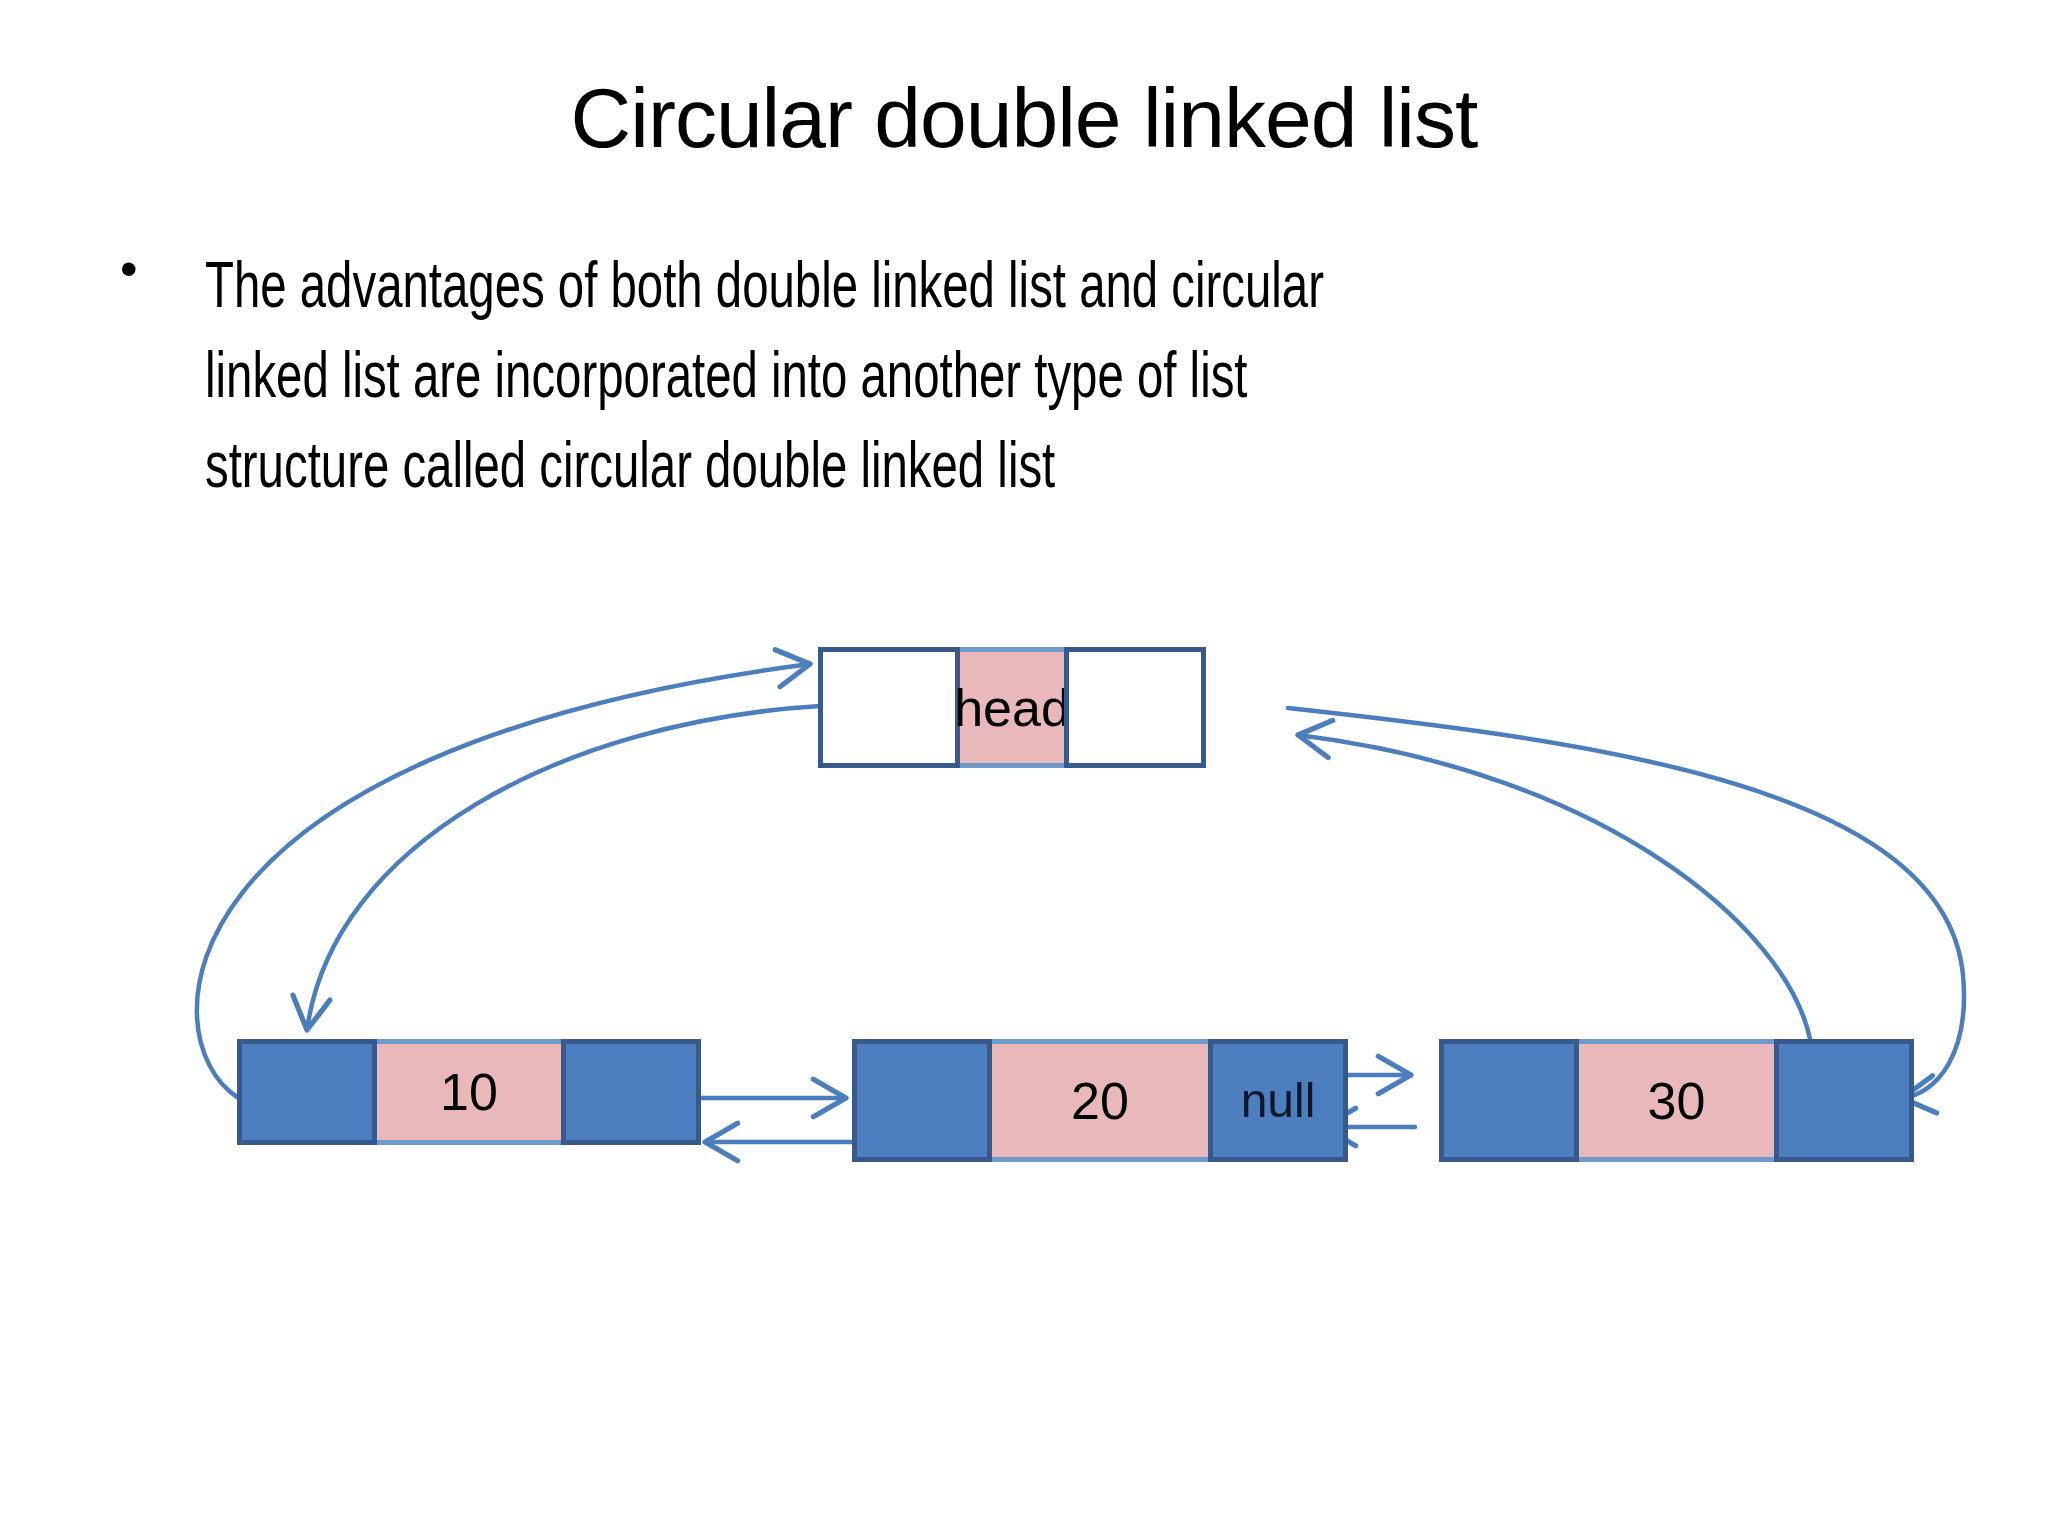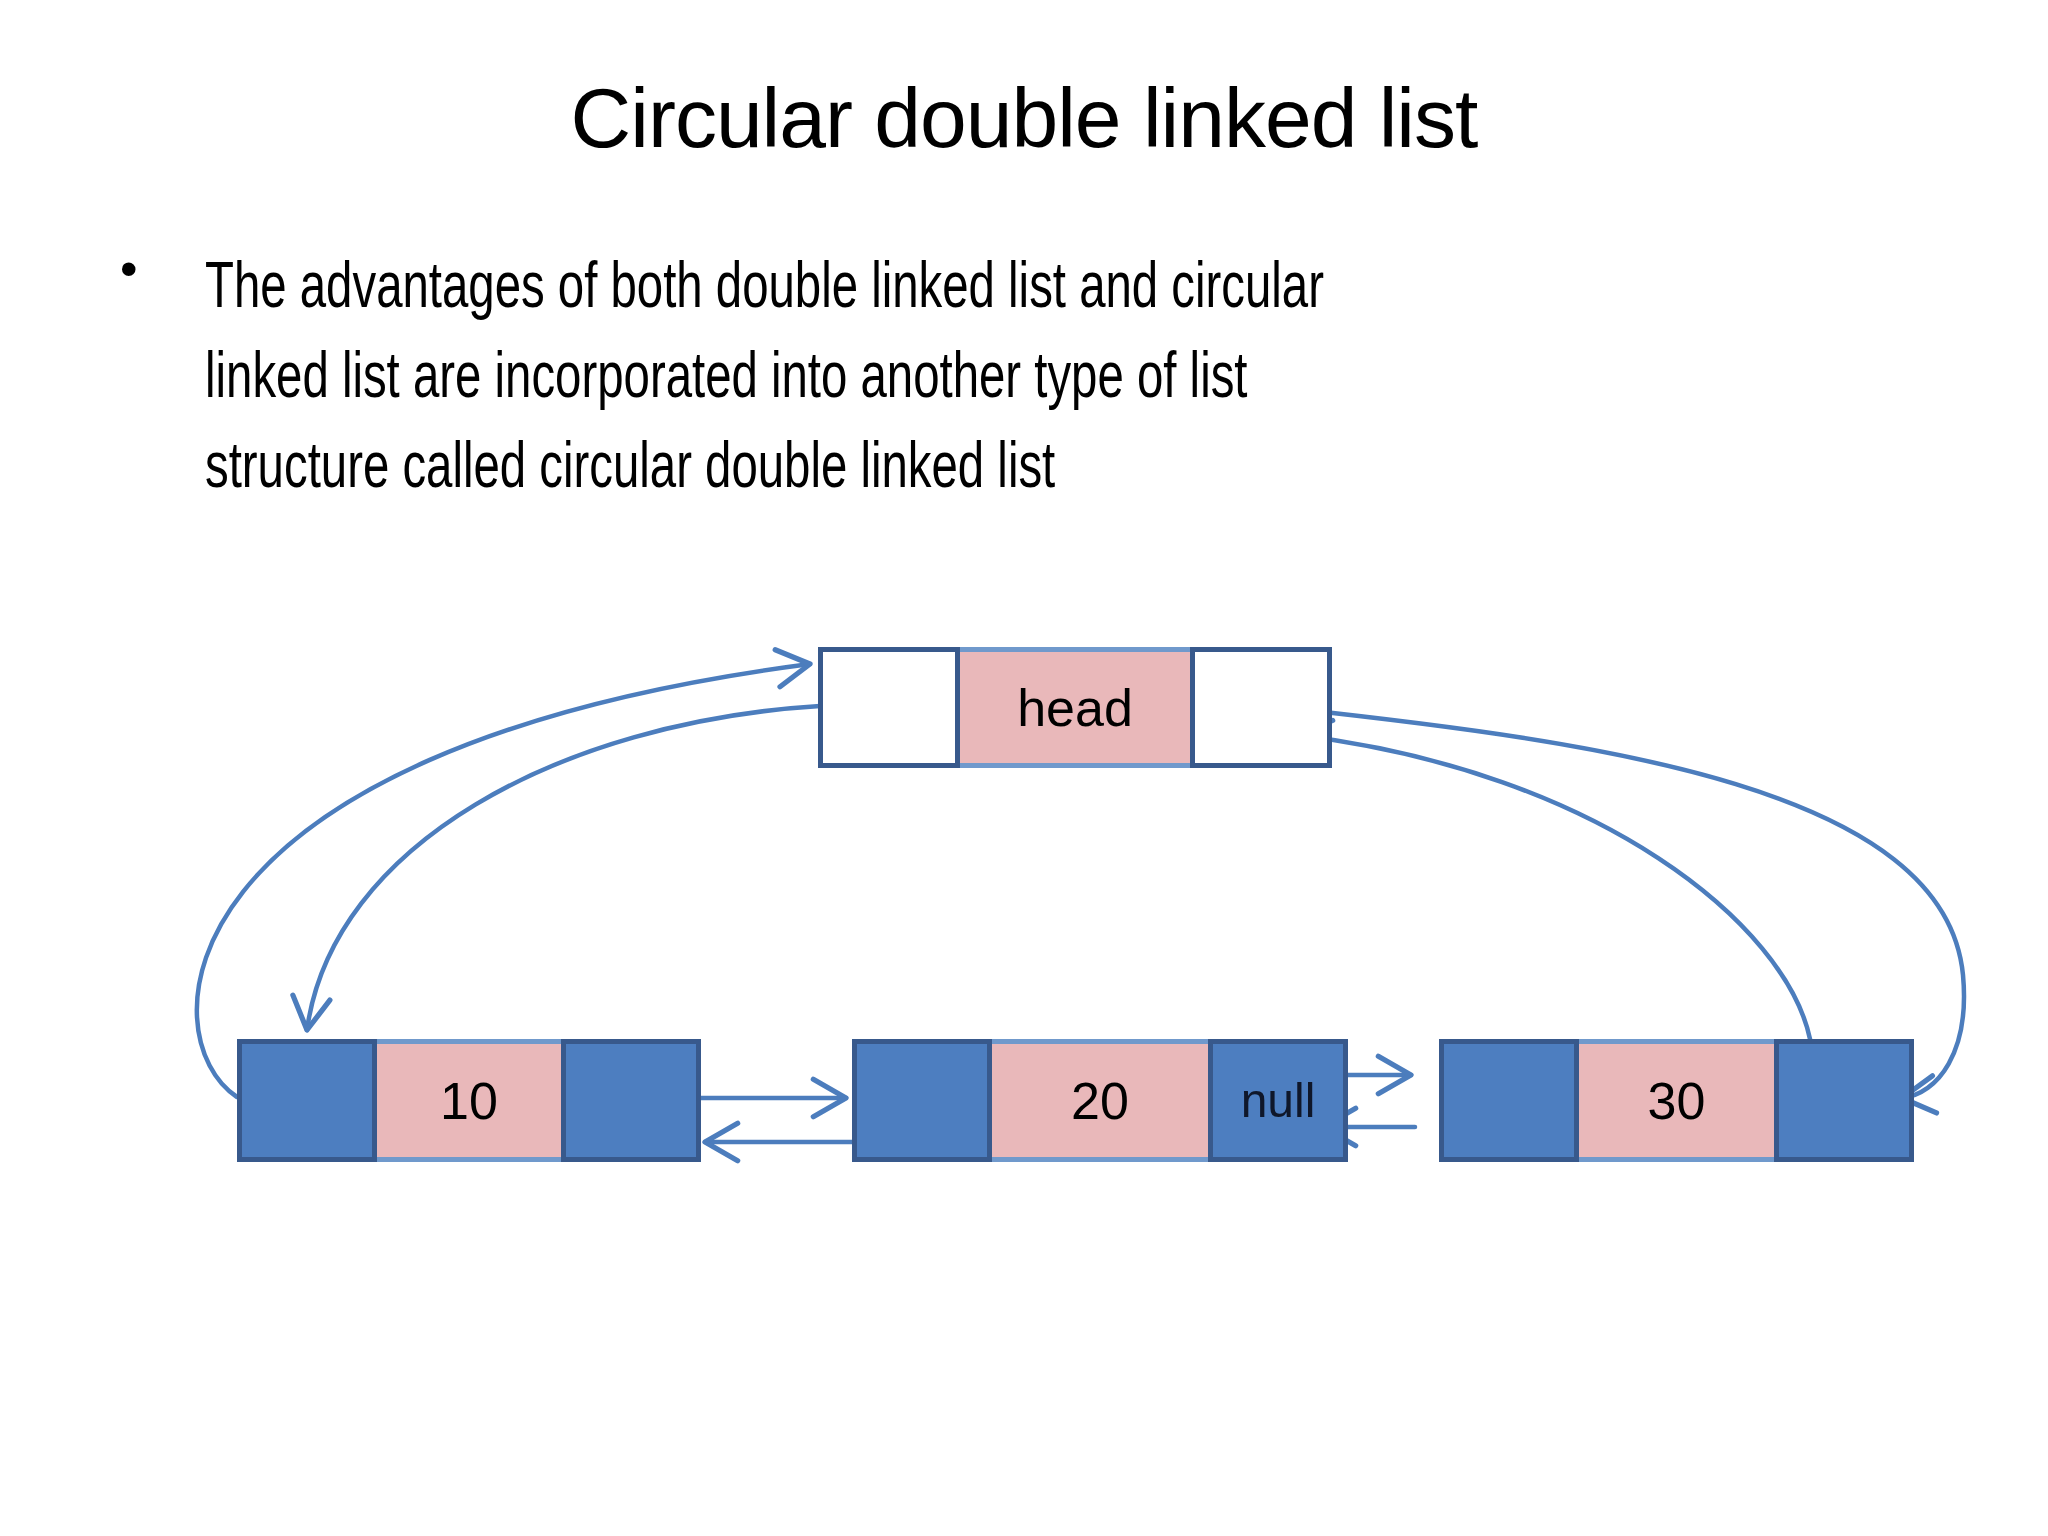--- a/index.html
+++ b/index.html
@@ -112,27 +112,27 @@
       <path class="arrow" d="M 852 1142 L 705 1142" marker-end="url(#ah)"></path>
       <path class="arrow" d="M 1319 1075 L 1411 1075" marker-end="url(#ah)"></path>
       <path class="arrow" d="M 1415 1127 L 1323 1127" marker-end="url(#ah)"></path>
 
       <path class="arrow" d="M 237 1097 C 150 1040 150 750 810 664" marker-end="url(#ah)"></path>
       <path class="arrow" d="M 820 706 C 560 722 332 845 307 1030" marker-end="url(#ah)"></path>
       <path class="arrow" d="M 1288 708 C 1600 742 1945 788 1963 975 C 1970 1052 1938 1094 1902 1098" marker-end="url(#ah)"></path>
       <path class="arrow" d="M 1810 1039 C 1786 925 1600 772 1298 735" marker-end="url(#ah)"></path>
     </svg>
 
-    <div class="node head" style="left:818px; top:647px; width:514px; height:121px;padding-left:47px;">
+    <div class="node head" style="left:818px; top:647px; width:388px; height:121px;padding-left:47px;">
       <div class="cell left"></div>
       <div class="val">head</div>
       <div class="cell right"></div>
     </div>
 
-    <div class="node" style="left:237px; top:1039px; width:464px; height:123px;border-radius:21px;">
+    <div class="node" style="left:237px; top:1039px; width:464px; height:106px;border-radius:21px;">
       <div class="cell left"></div>
       <div class="val">10</div>
       <div class="cell right">
         <span class="ptr-label"></span>
       </div>
     </div>
 
     <div class="node" style="left:852px; top:1039px; width:496px; height:123px;">
       <div class="cell left"></div>
       <div class="val">20</div>

